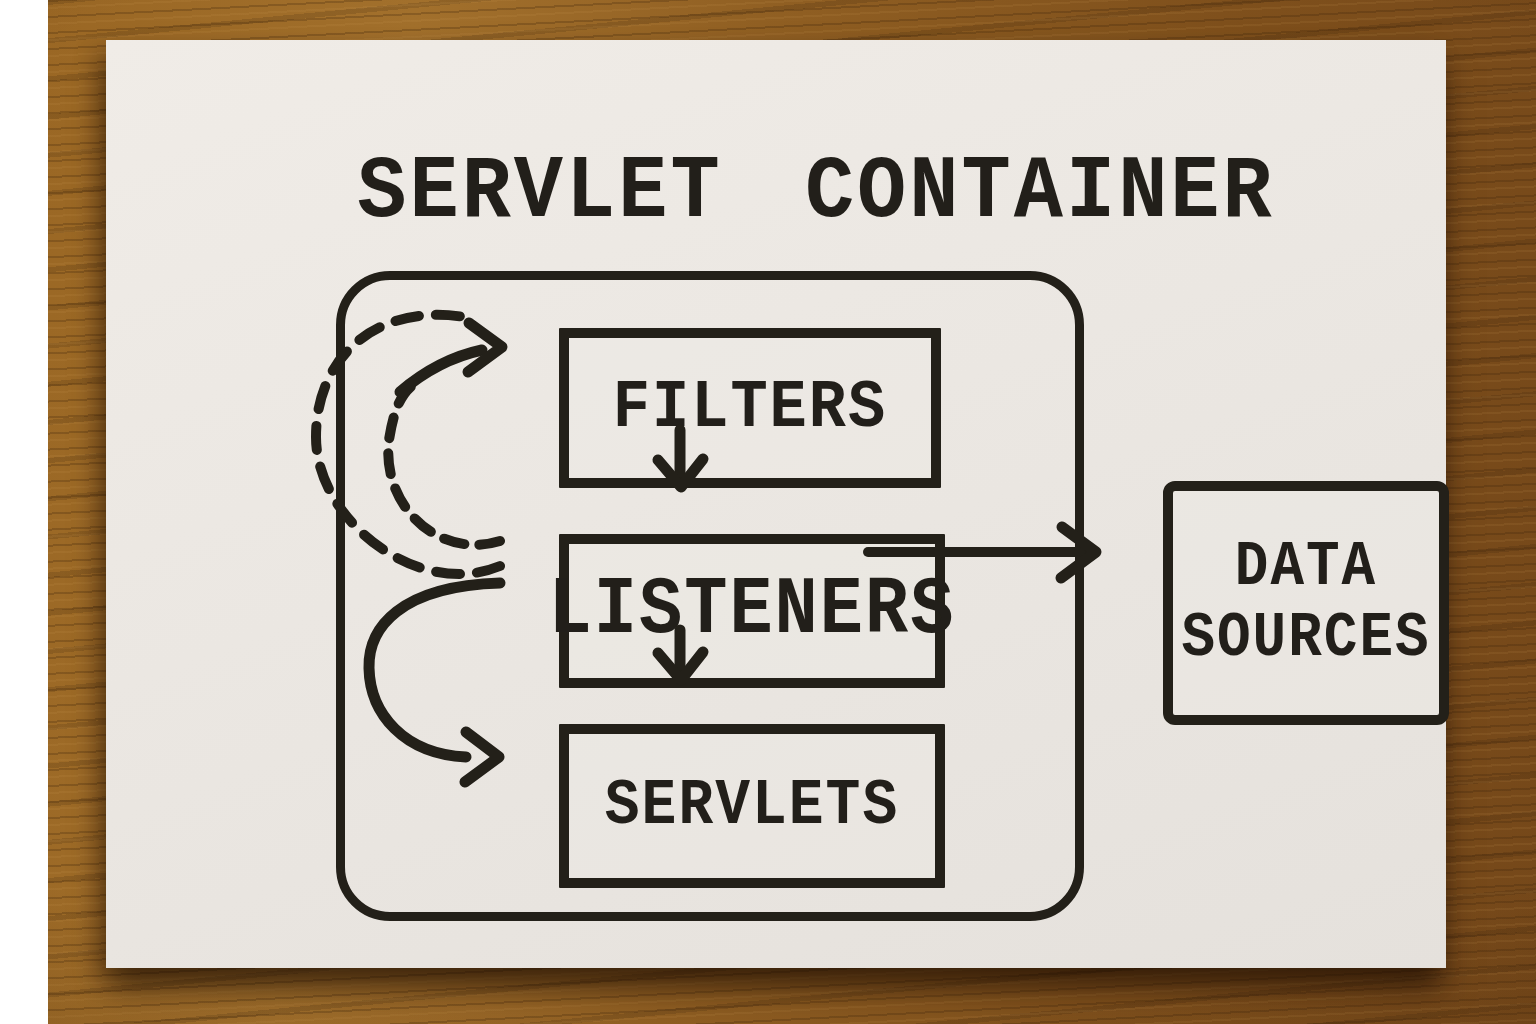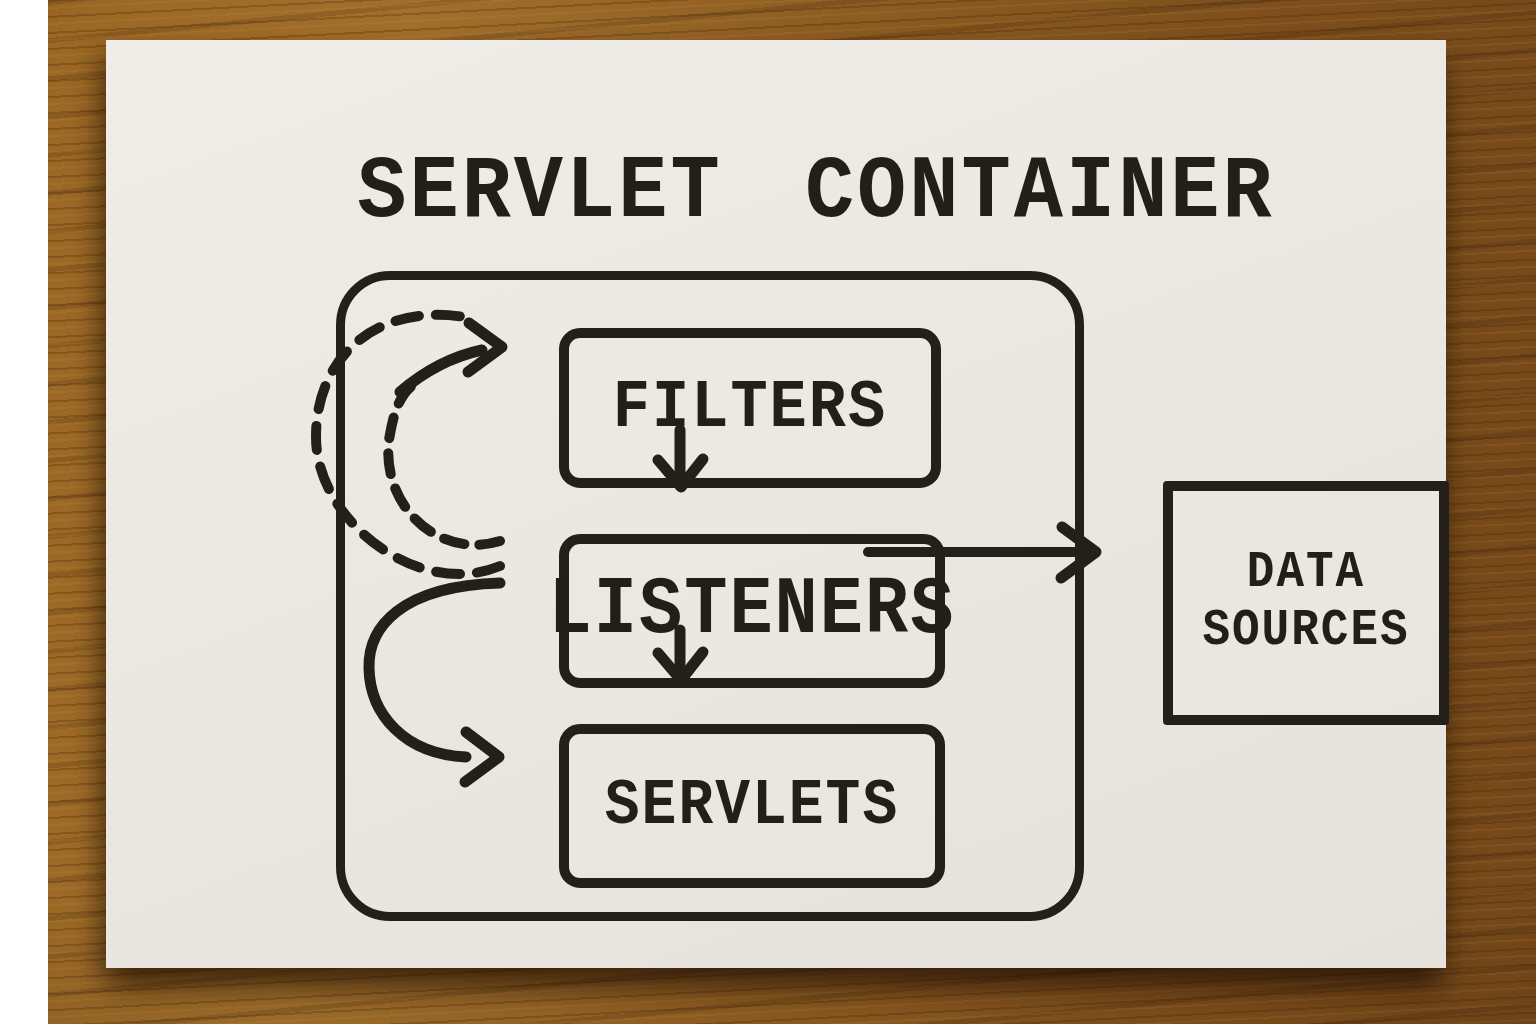--- a/index.html
+++ b/index.html
@@ -23,29 +23,29 @@
     position:absolute;left:250px;top:104px;width:920px;height:96px;
     display:flex;align-items:center;justify-content:center;
     font-size:82px;font-weight:bold;letter-spacing:3px;word-spacing:30px;
     transform:scaleY(1.08);white-space:nowrap;
   }
   .container-box{
     position:absolute;left:230px;top:231px;width:730px;height:632px;
     border:9px solid #232019;border-radius:54px;background:transparent;
   }
   .node{
-    position:absolute;border:10px solid #232019;border-radius:21px;
+    position:absolute;border:10px solid #232019;border-radius:1px;
     display:flex;align-items:center;justify-content:center;text-align:center;
     font-weight:bold;color:#221f1a;background:rgba(238,234,229,0.35);
   }
   .node .lbl{transform:scaleY(1.12);letter-spacing:2px;white-space:pre-line;line-height:1.12;}
   .node-filters  {left:453px;top:288px;width:362px;height:140px;font-size:62px;}
   .node-listeners{left:453px;top:494px;width:366px;height:134px;font-size:72px;}
   .node-servlets {left:453px;top:684px;width:366px;height:144px;font-size:58px;justify-content:center;}
-  .node-datasources{left:1057px;top:441px;width:266px;height:224px;font-size:46px;border-radius:4px;}
+  .node-datasources{left:1057px;top:441px;width:266px;height:224px;font-size:56px;border-radius:12px;}
   svg.overlay{position:absolute;left:0;top:0;width:1536px;height:1024px;pointer-events:none;}
   svg.overlay path, svg.overlay polyline{
     fill:none;stroke:#232019;stroke-linecap:round;stroke-linejoin:round;
   }
 </style>
 </head>
 <body>
 
 <div class="scene">
   <div class="paper">

